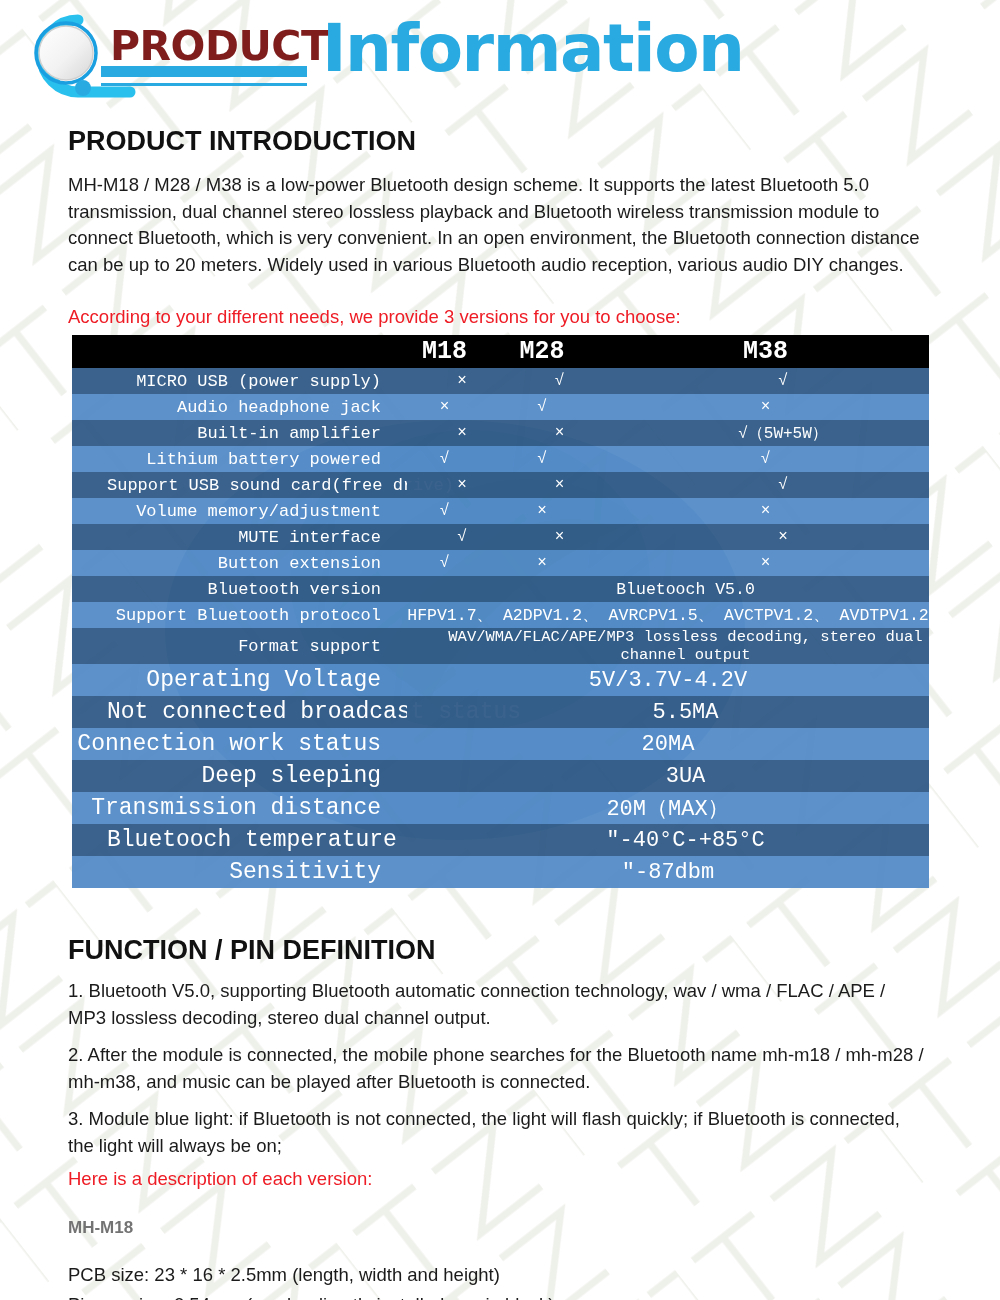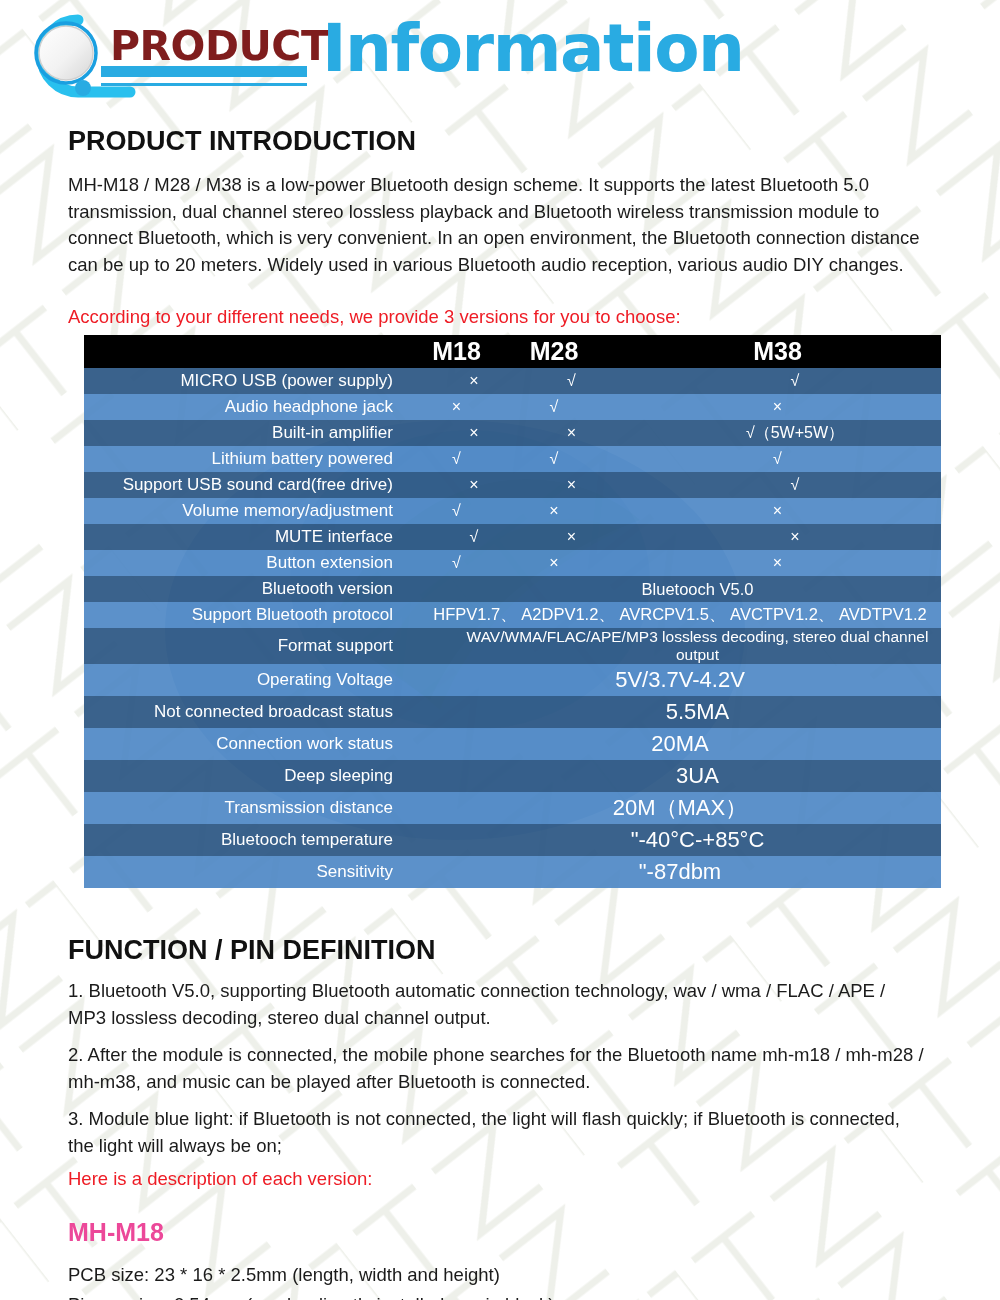--- a/index.html
+++ b/index.html
@@ -105,43 +105,43 @@
     position: absolute;
     left: 68px;
     width: 880px;
     font-size: 18.5px;
     line-height: 26px;
     color: #ee1c25;
   }
   .red-heading {
     position: absolute;
     left: 68px;
-    font-size: 25px;
-    font-weight: bold;
-    color: #ec4899;
+    font-size: 17px;
+    font-weight: bold;
+    color: #737373;
   }
   .clipped-line {
     position: absolute;
     left: 68px;
     width: 880px;
     font-size: 18.5px;
     line-height: 26px;
     color: #1b1b1b;
     overflow: hidden;
   }
 
   
   #spec-table {
     position: absolute;
-    left: 84px; top: 335px;
+    left: 72px; top: 335px;
     width: 857px;
     z-index: 4;
     border-collapse: collapse;
     table-layout: fixed;
-    font-family: Liberation Sans, sans-serif;
+    font-family: Liberation Mono, monospace;
   }
   #spec-table th, #spec-table td {
     padding: 0;
     border: 0;
   }
   #spec-table thead th {
     background: #000000;
     color: #ffffff;
     height: 33px;
     font-size: 25px;
@@ -168,21 +168,21 @@
   #spec-table td.mark {
     text-align: center;
     font-size: 16px;
   }
   #spec-table td.merged {
     text-align: center;
     font-size: 16.5px;
   }
   #spec-table td.merged.small { font-size: 15.5px; margin-left: 40px; }
   #spec-table tbody tr.big { height: 32px; }
-  #spec-table tbody tr.big td.label { font-size: 17px; }
+  #spec-table tbody tr.big td.label { font-size: 23px; }
   #spec-table tbody tr.big td.merged { font-size: 22px; }
 
   
   #spec-table tbody tr.odd  td { background: rgba(43, 86, 131, 0.93); }
   #spec-table tbody tr.even td { background: rgba(74, 133, 196, 0.90); }
 </style>
 </head>
 <body>
 
 <svg id="watermark" viewBox="0 0 1000 1300" width="1000" height="1300">

